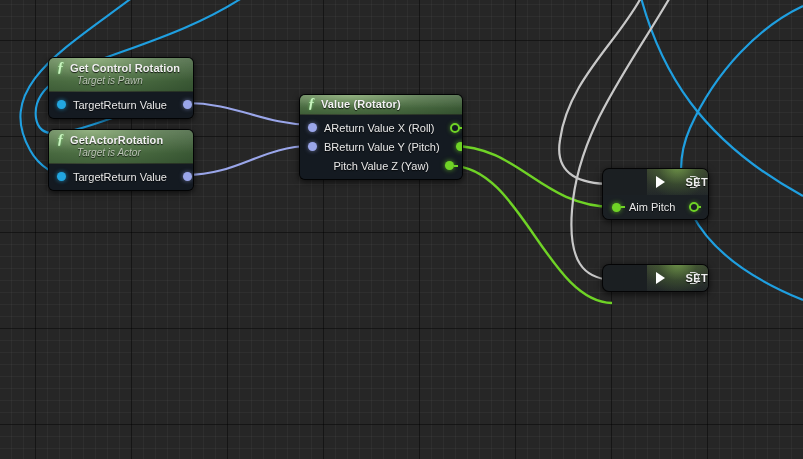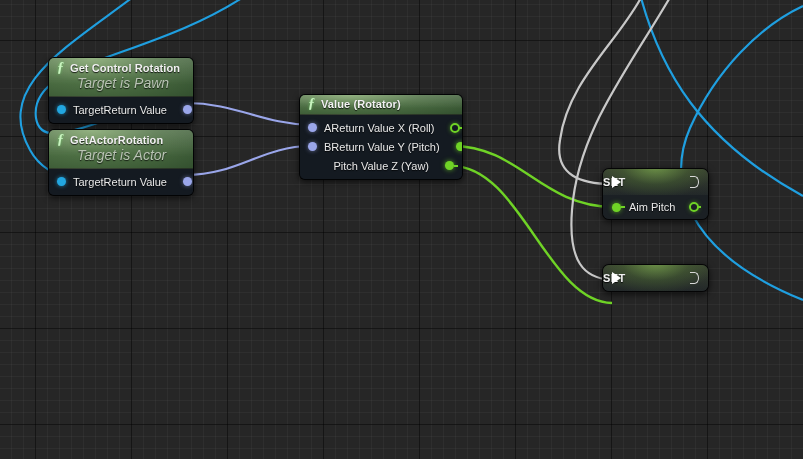--- a/index.html
+++ b/index.html
@@ -62,21 +62,21 @@
   }
   .node-title {
     font-size:11px;
     font-weight:bold;
     color:#f2f2f2;
     letter-spacing:0.1px;
     text-shadow:0 1px 1px rgba(0,0,0,0.8);
     white-space:nowrap;
   }
   .node-sub {
-    font-size:14px;
+    font-size:10px;
     font-style:italic;
     color:#b9c4b4;
     margin:1px 0 0 20px;
     text-shadow:0 1px 1px rgba(0,0,0,0.7);
     white-space:nowrap;
   }
   .node-body { background:#141a21; padding:3px 0 4px 0;text-align:center; }
 
   .pinrow {
     position:relative;
@@ -129,24 +129,25 @@
     background:#1b1f22;
     border:1px solid rgba(0,0,0,0.85);
     box-shadow:0 2px 7px rgba(0,0,0,0.7);
     overflow:hidden;
   }
   .set-head {
     position:relative;
     height:26px;
     display:flex;
     align-items:center;
-    justify-content:flex-start;
+    justify-content:flex-end;
     background:
       radial-gradient(ellipse at 50% -10%, rgba(150,210,90,0.55) 0%, rgba(80,120,50,0.30) 45%, rgba(30,40,25,0.05) 80%),
       linear-gradient(to bottom, #3b4432 0%, #23282a 100%);
+    margin-left: 44px;
   }
   .set-title {
     font-size:11px;
     font-weight:bold;
     color:#f0f0f0;
     letter-spacing:0.4px;
     text-shadow:0 1px 1px rgba(0,0,0,0.85);
   }
   .exec-in, .exec-out {
     position:absolute;

